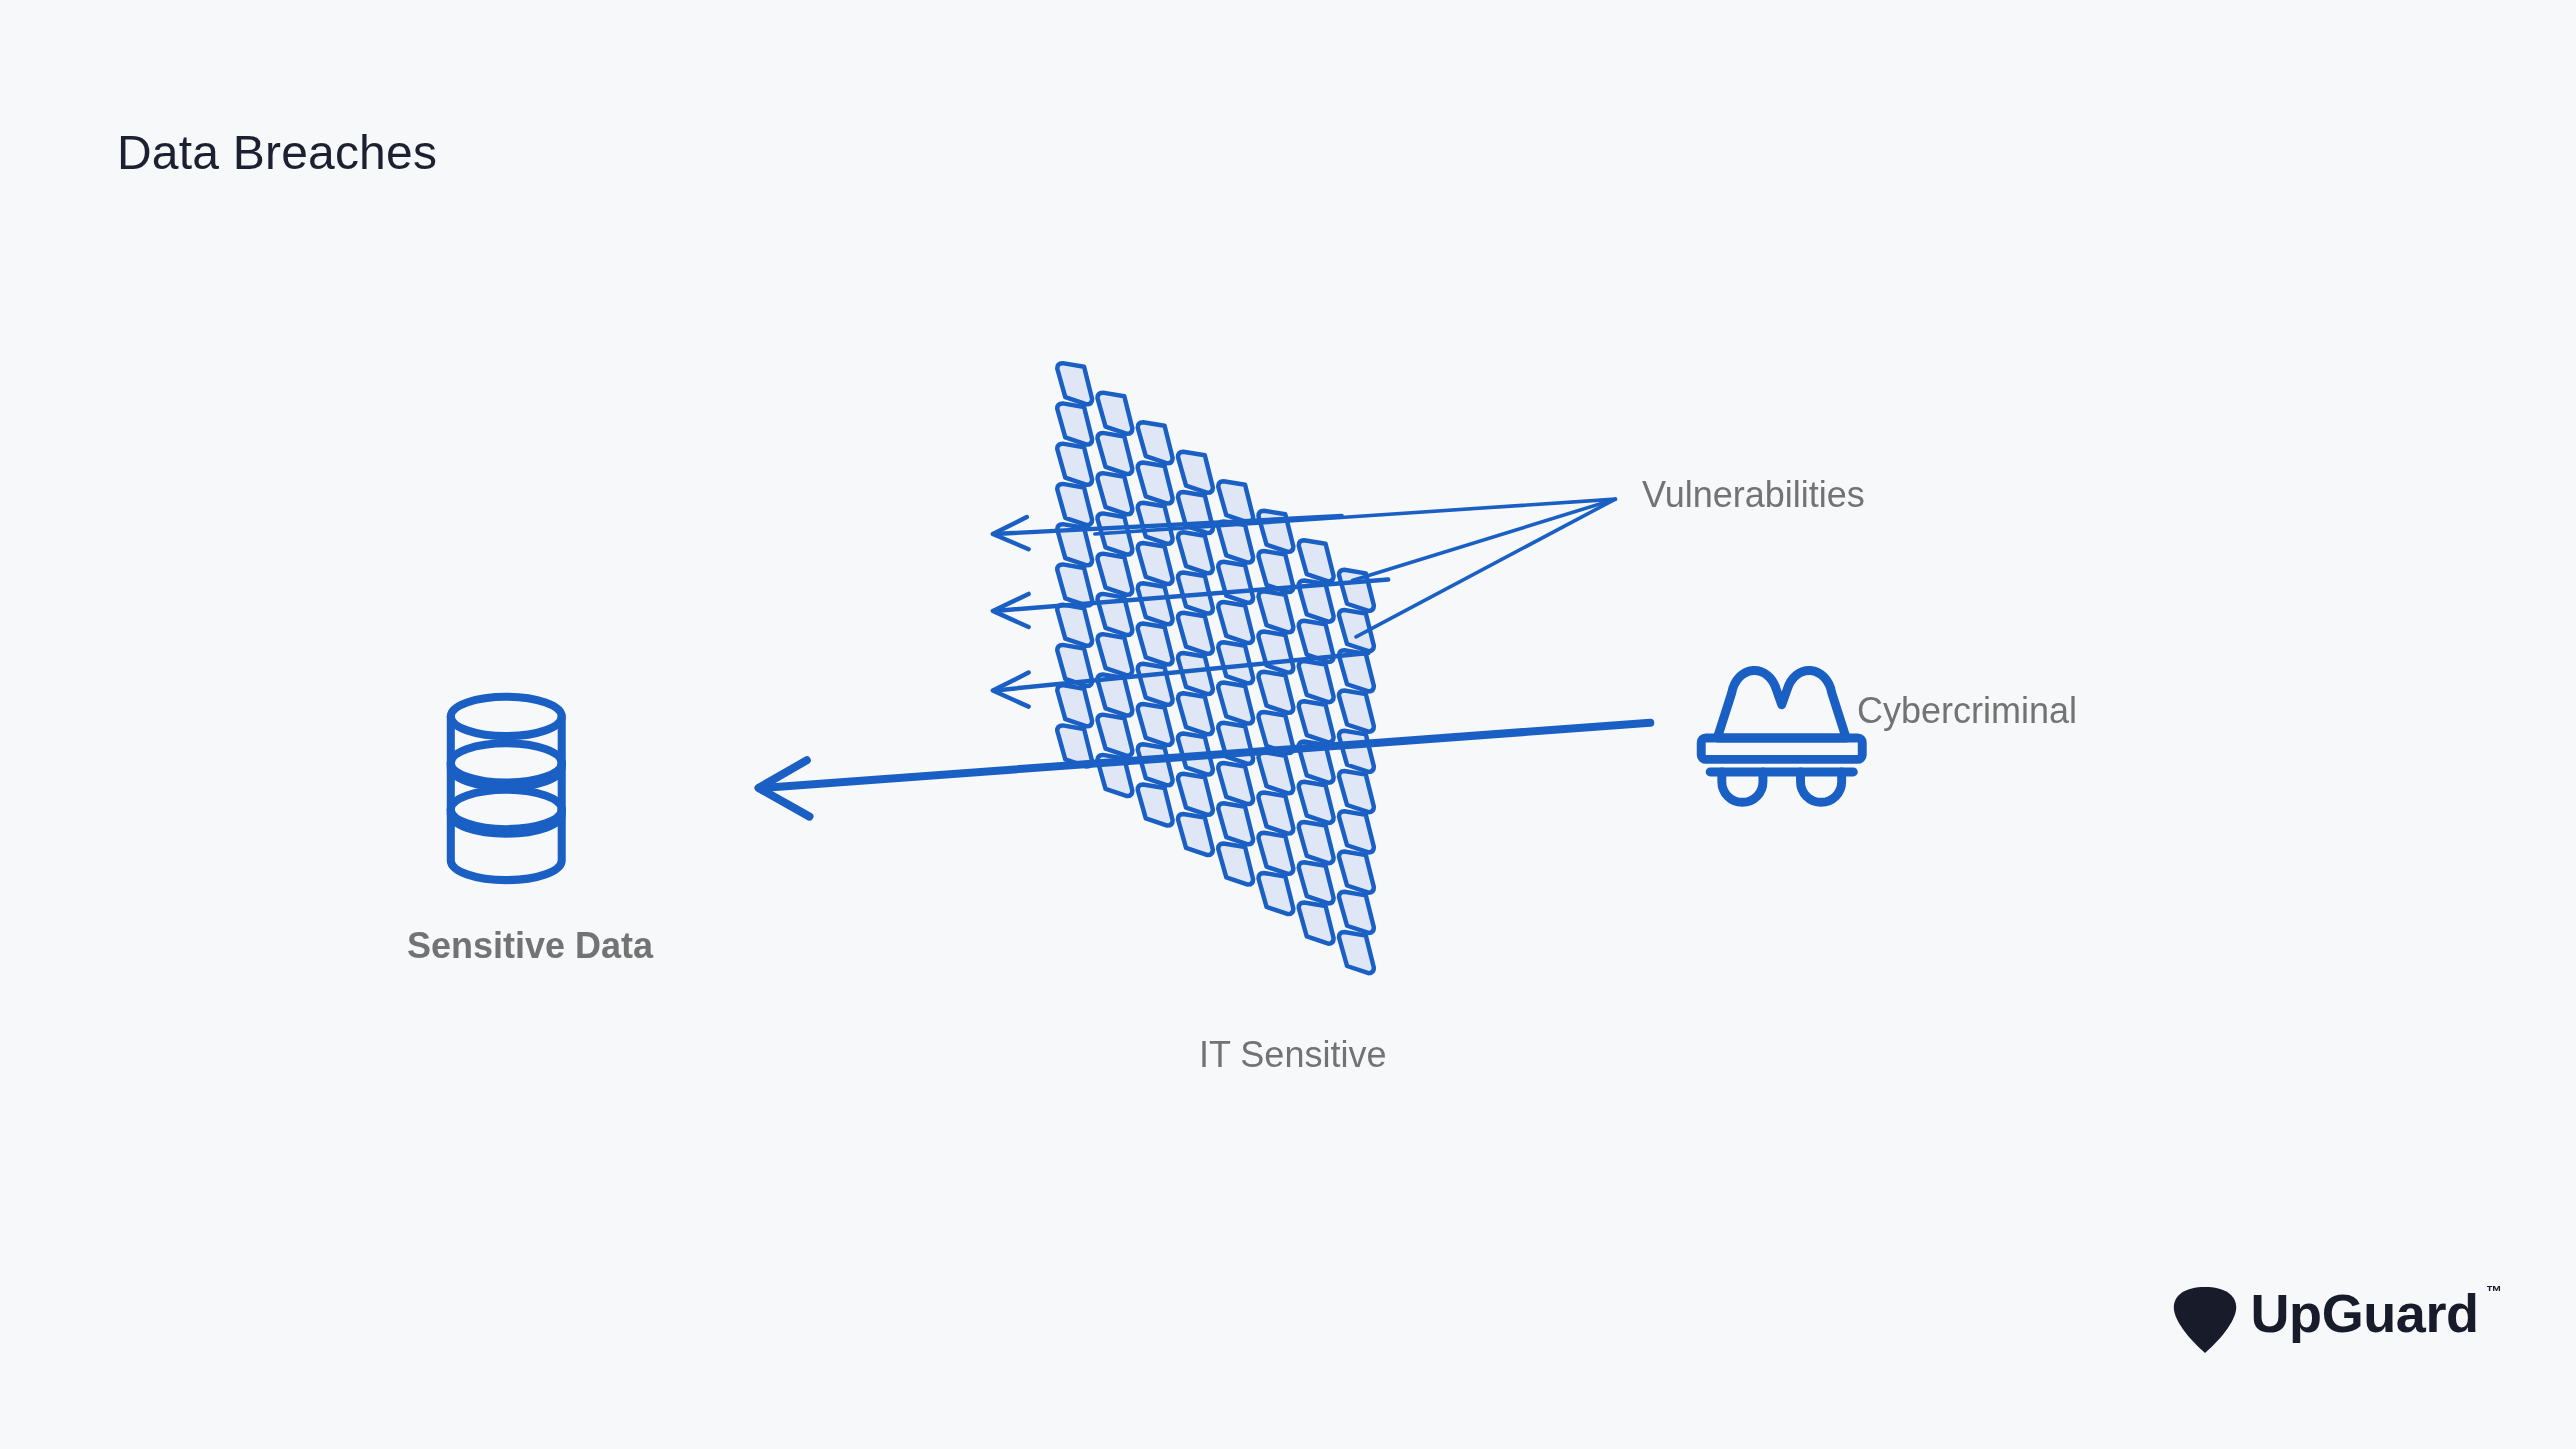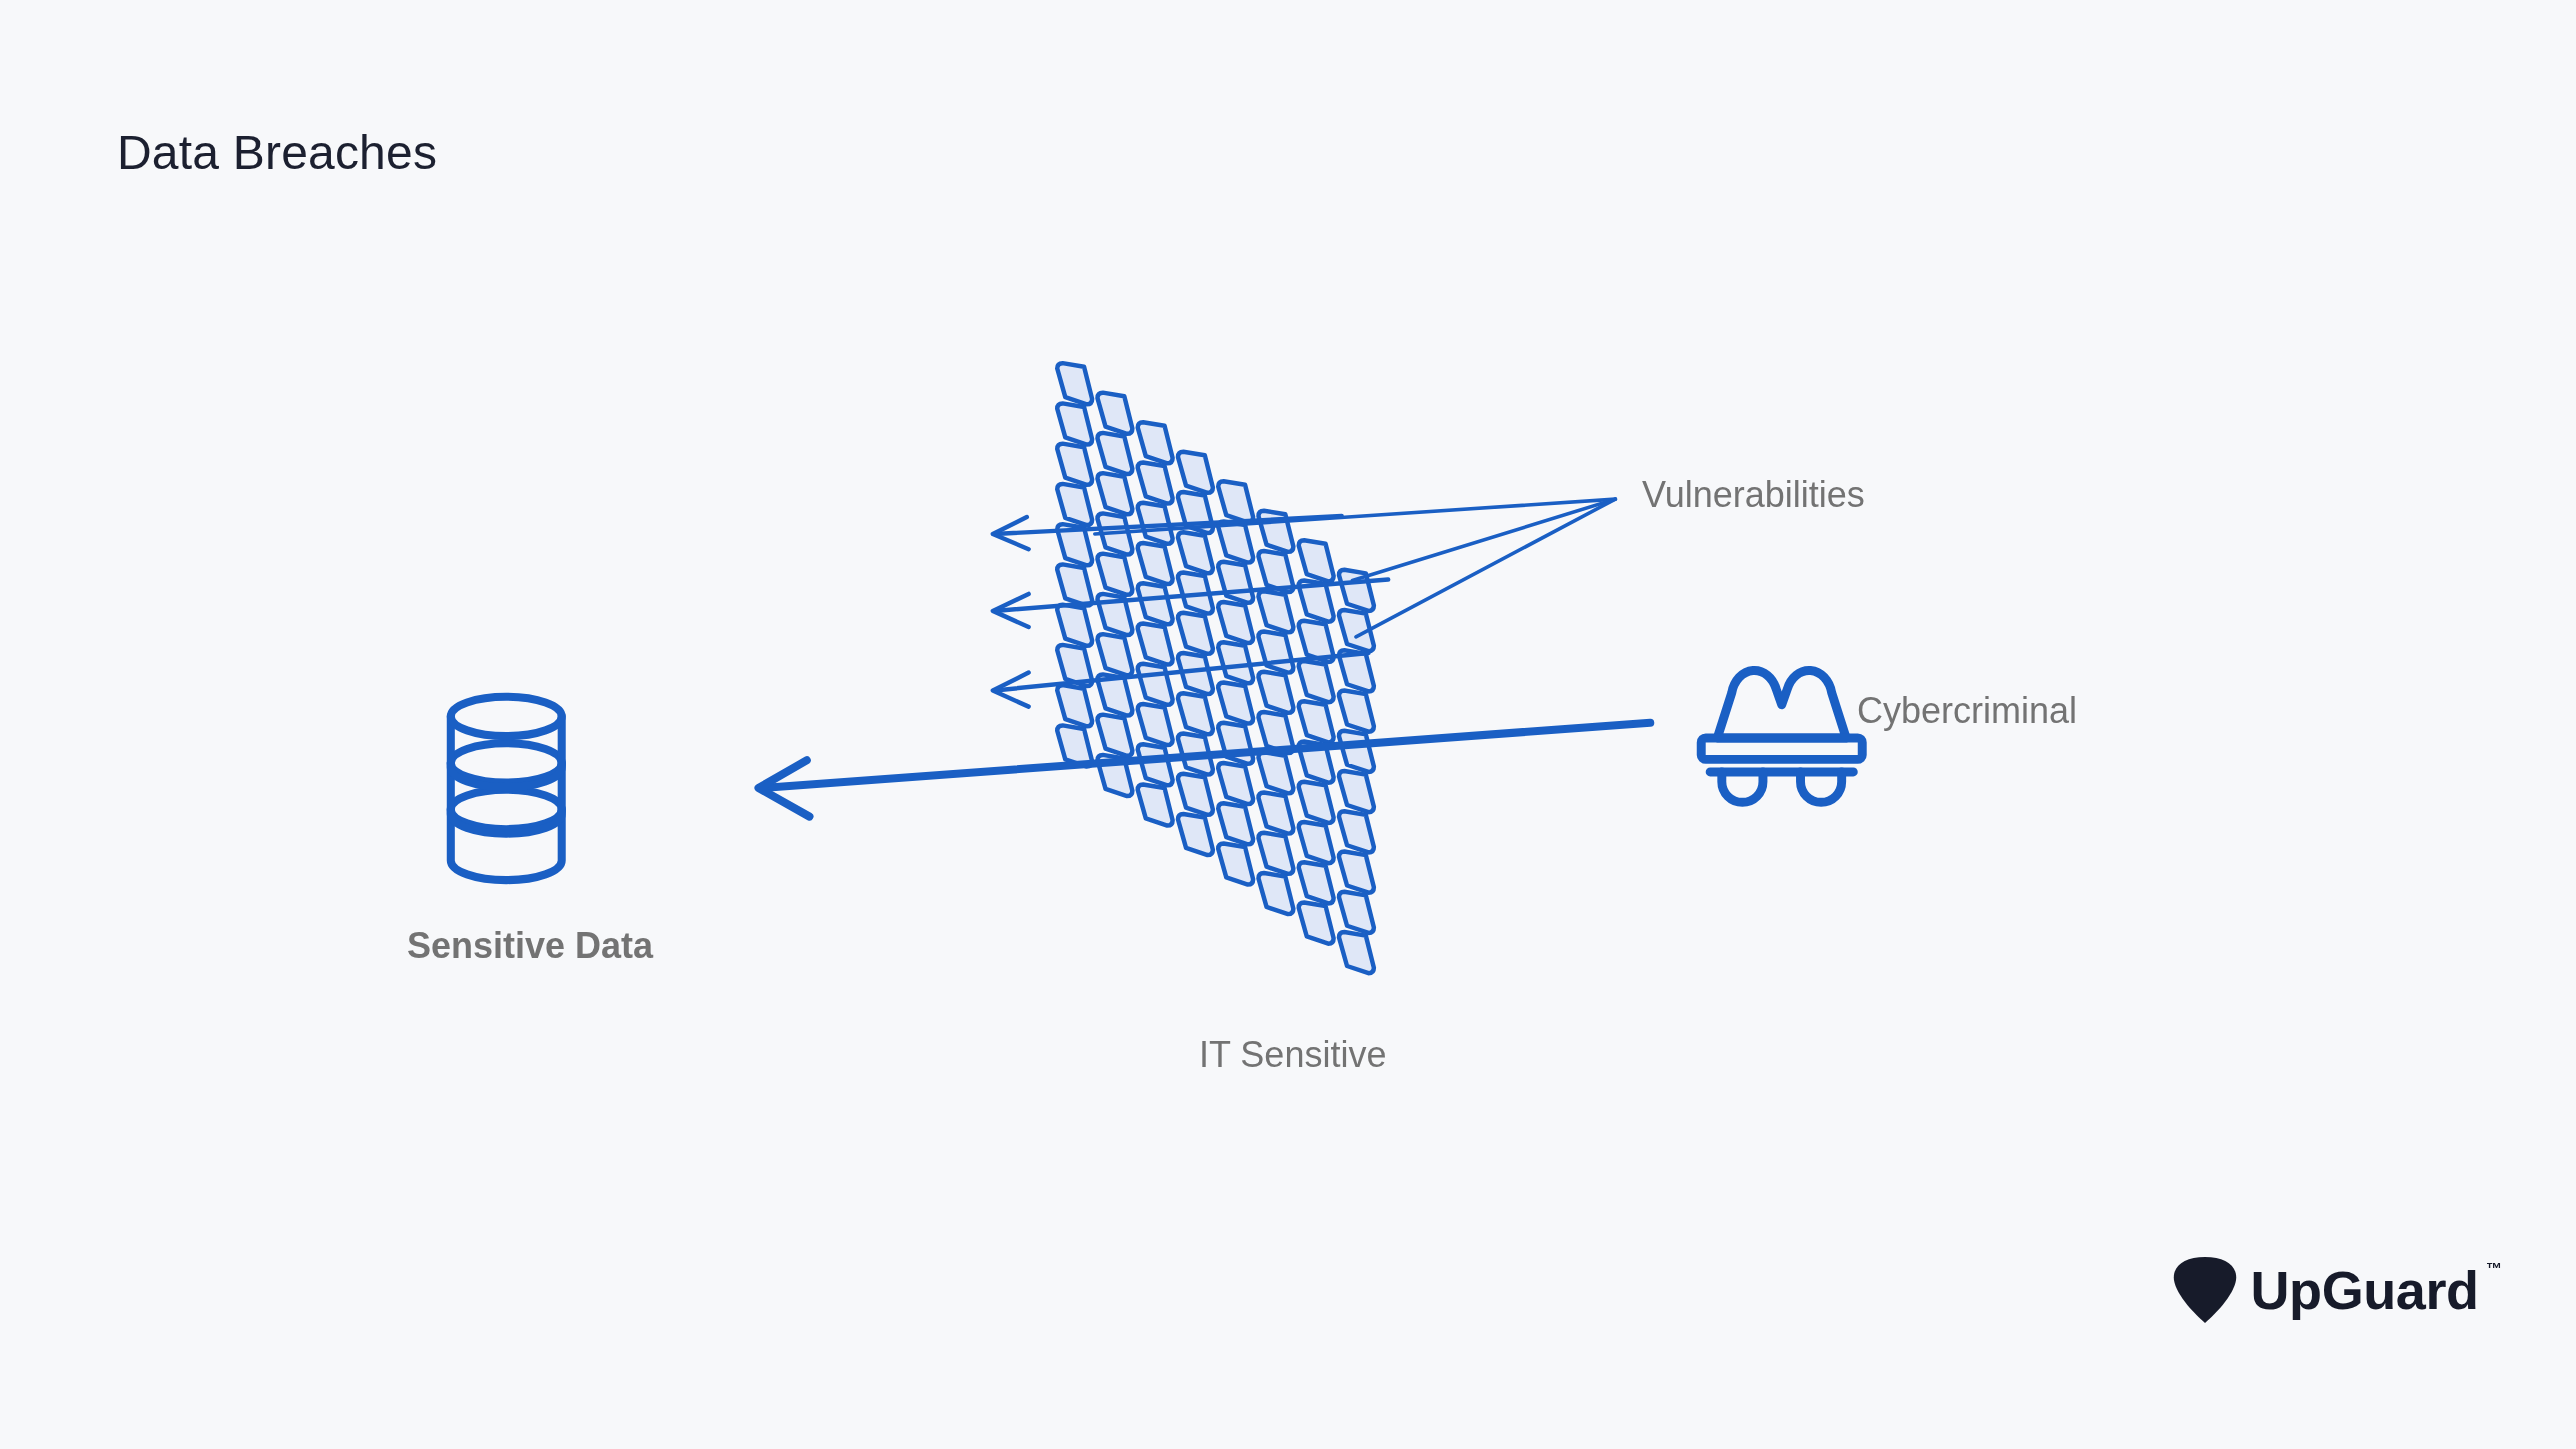--- a/index.html
+++ b/index.html
@@ -40,23 +40,23 @@
   }
   .diag-label.medium { font-weight: 600; }
   #label-vulnerabilities { left: 1642px; top: 474px; }
   #label-cybercriminal   { left: 1857px; top: 690px; }
   #label-sensitive-data  { left: 407px;  top: 925px; }
   #label-it-boundary     { left: 1199px; top: 1034px; }
 
   #logo {
     position: absolute;
     left: 2172px;
-    top: 1256px;
+    top: 1286px;
     display: flex;
-    align-items: center;
+    align-items: flex-start;
     gap: 12.5px;
   }
   #logo .wordmark {
     font-size: 54px;
     font-weight: 600;
     color: #171b2a;
     letter-spacing: -0.4px;
     position: relative;
     line-height: 1;
   }

